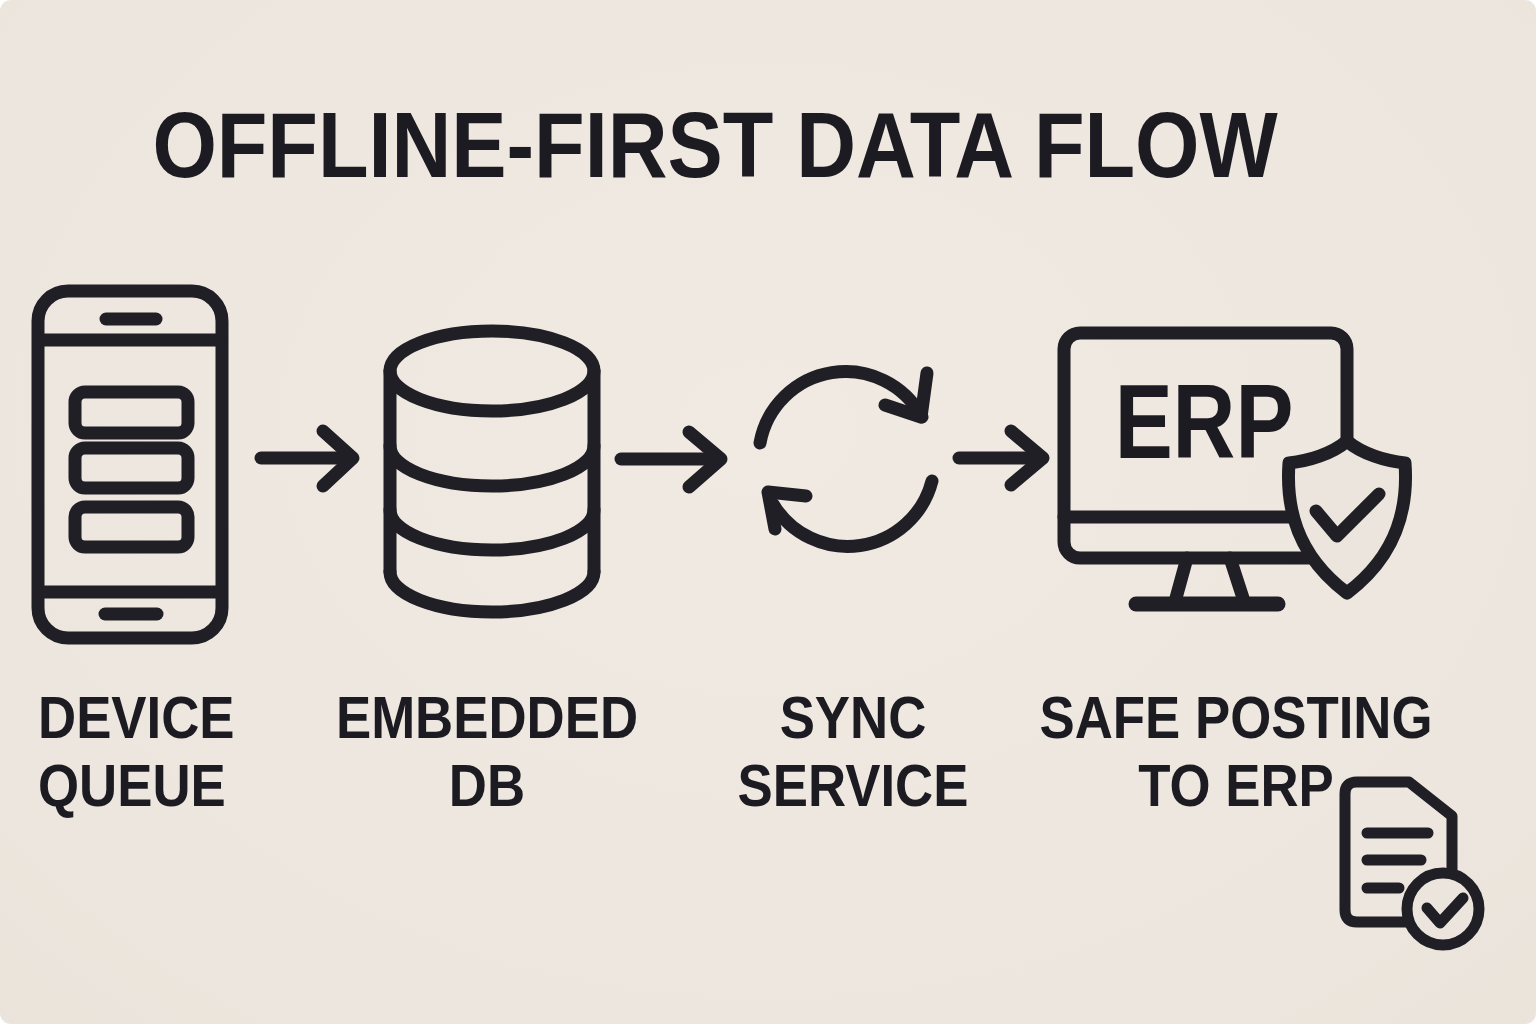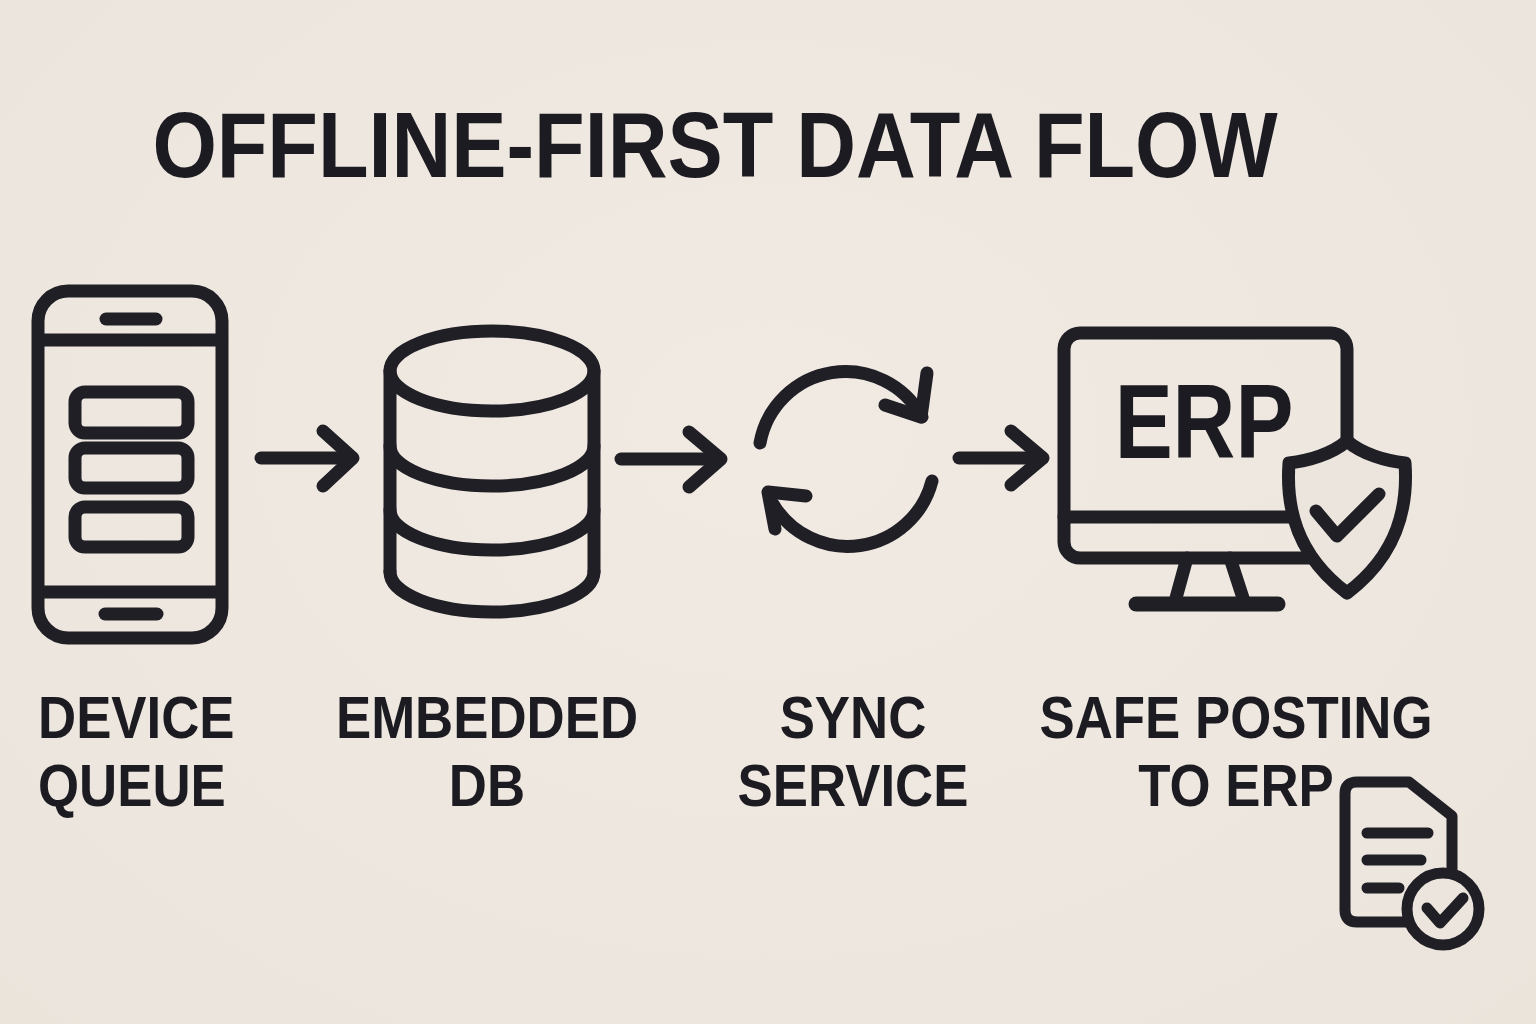--- a/index.html
+++ b/index.html
@@ -5,20 +5,21 @@
   html,body{margin:0;padding:0;}
   .stage{
     position:relative;
     width:1536px;height:1024px;
     overflow:hidden;
     background:
       radial-gradient(115% 130% at 50% 42%,
         #f0eae2 0%, #ece6de 48%, #e9e2d9 72%, #dcd4ca 100%);
     font-family:"Liberation Sans", sans-serif;
     color:#211f26;
+    border-radius:11px;
   }
   .art{position:absolute;left:0;top:0;width:1536px;height:1024px;color:#211f26;}
   .art *{stroke:currentColor;fill:none;stroke-width:13;stroke-linecap:round;stroke-linejoin:round;}
   .art .fill-bg{fill:#ebe5dd;}
   .art .thin{stroke-width:11;}
   .art .thick{stroke-width:15;}
   .title{
     position:absolute;top:99px;left:715px;margin:0;
     transform:translateX(-50%) scaleX(.90);
     font-size:92px;line-height:1;font-weight:700;

